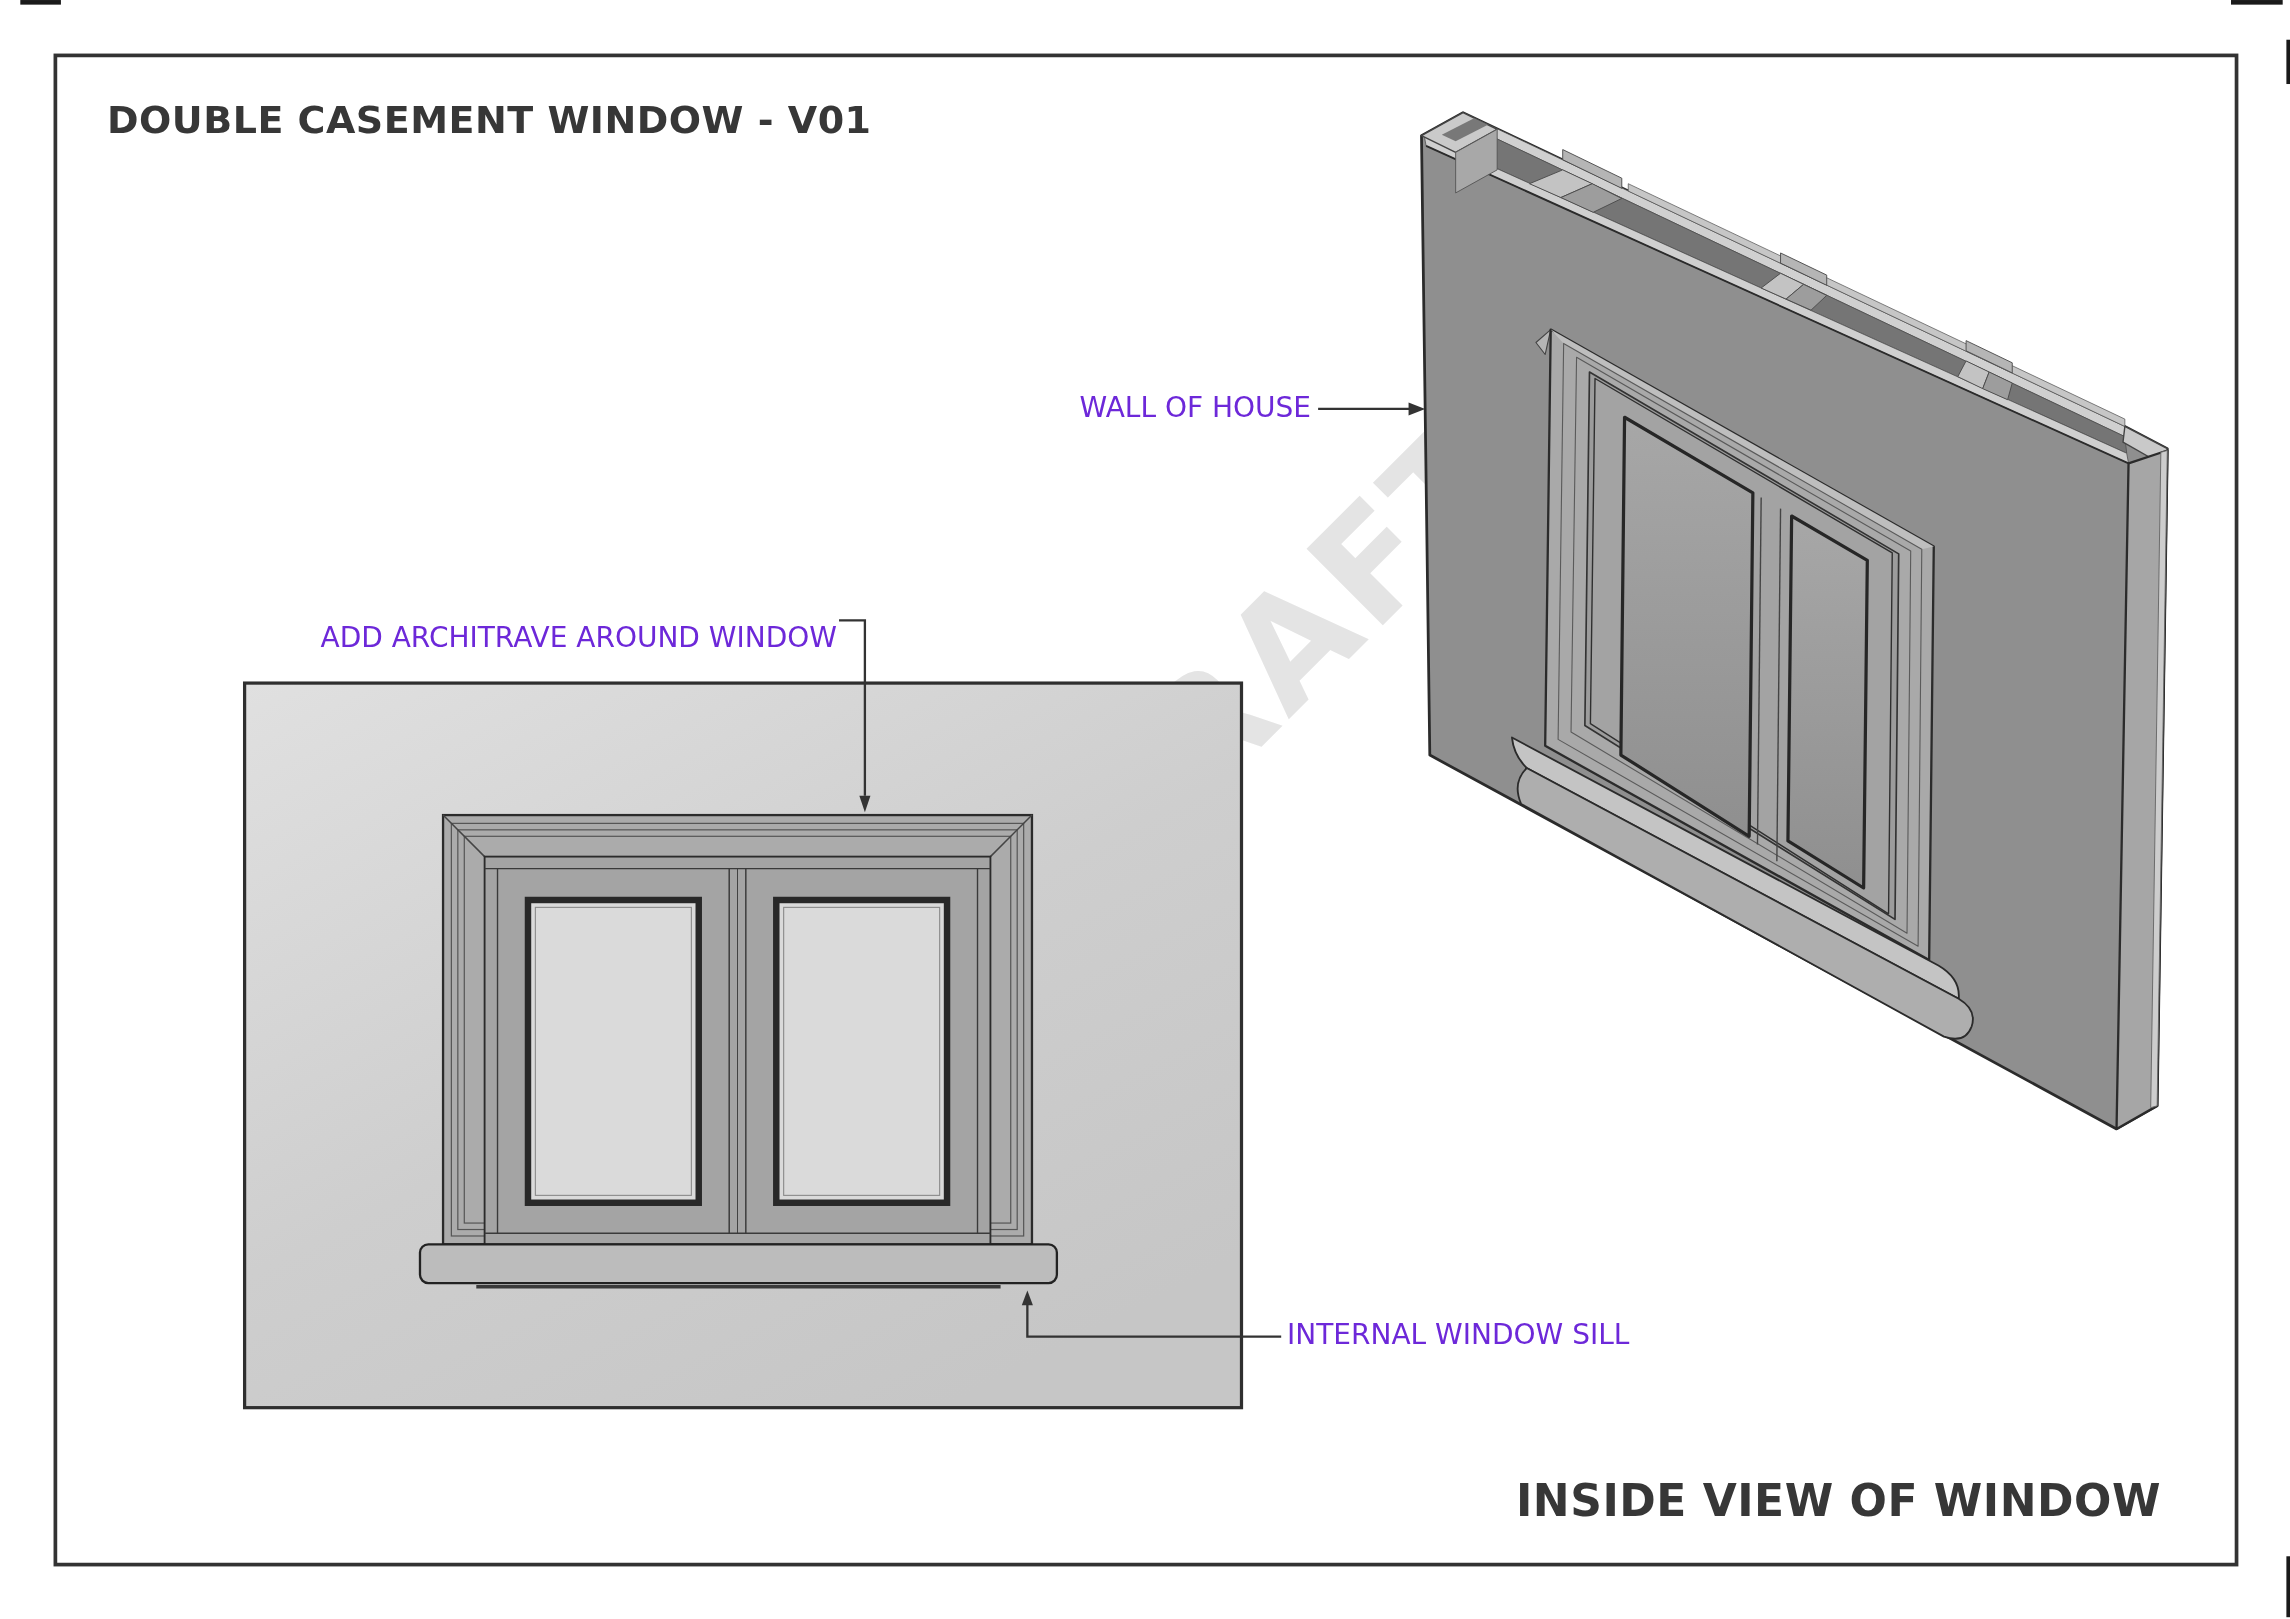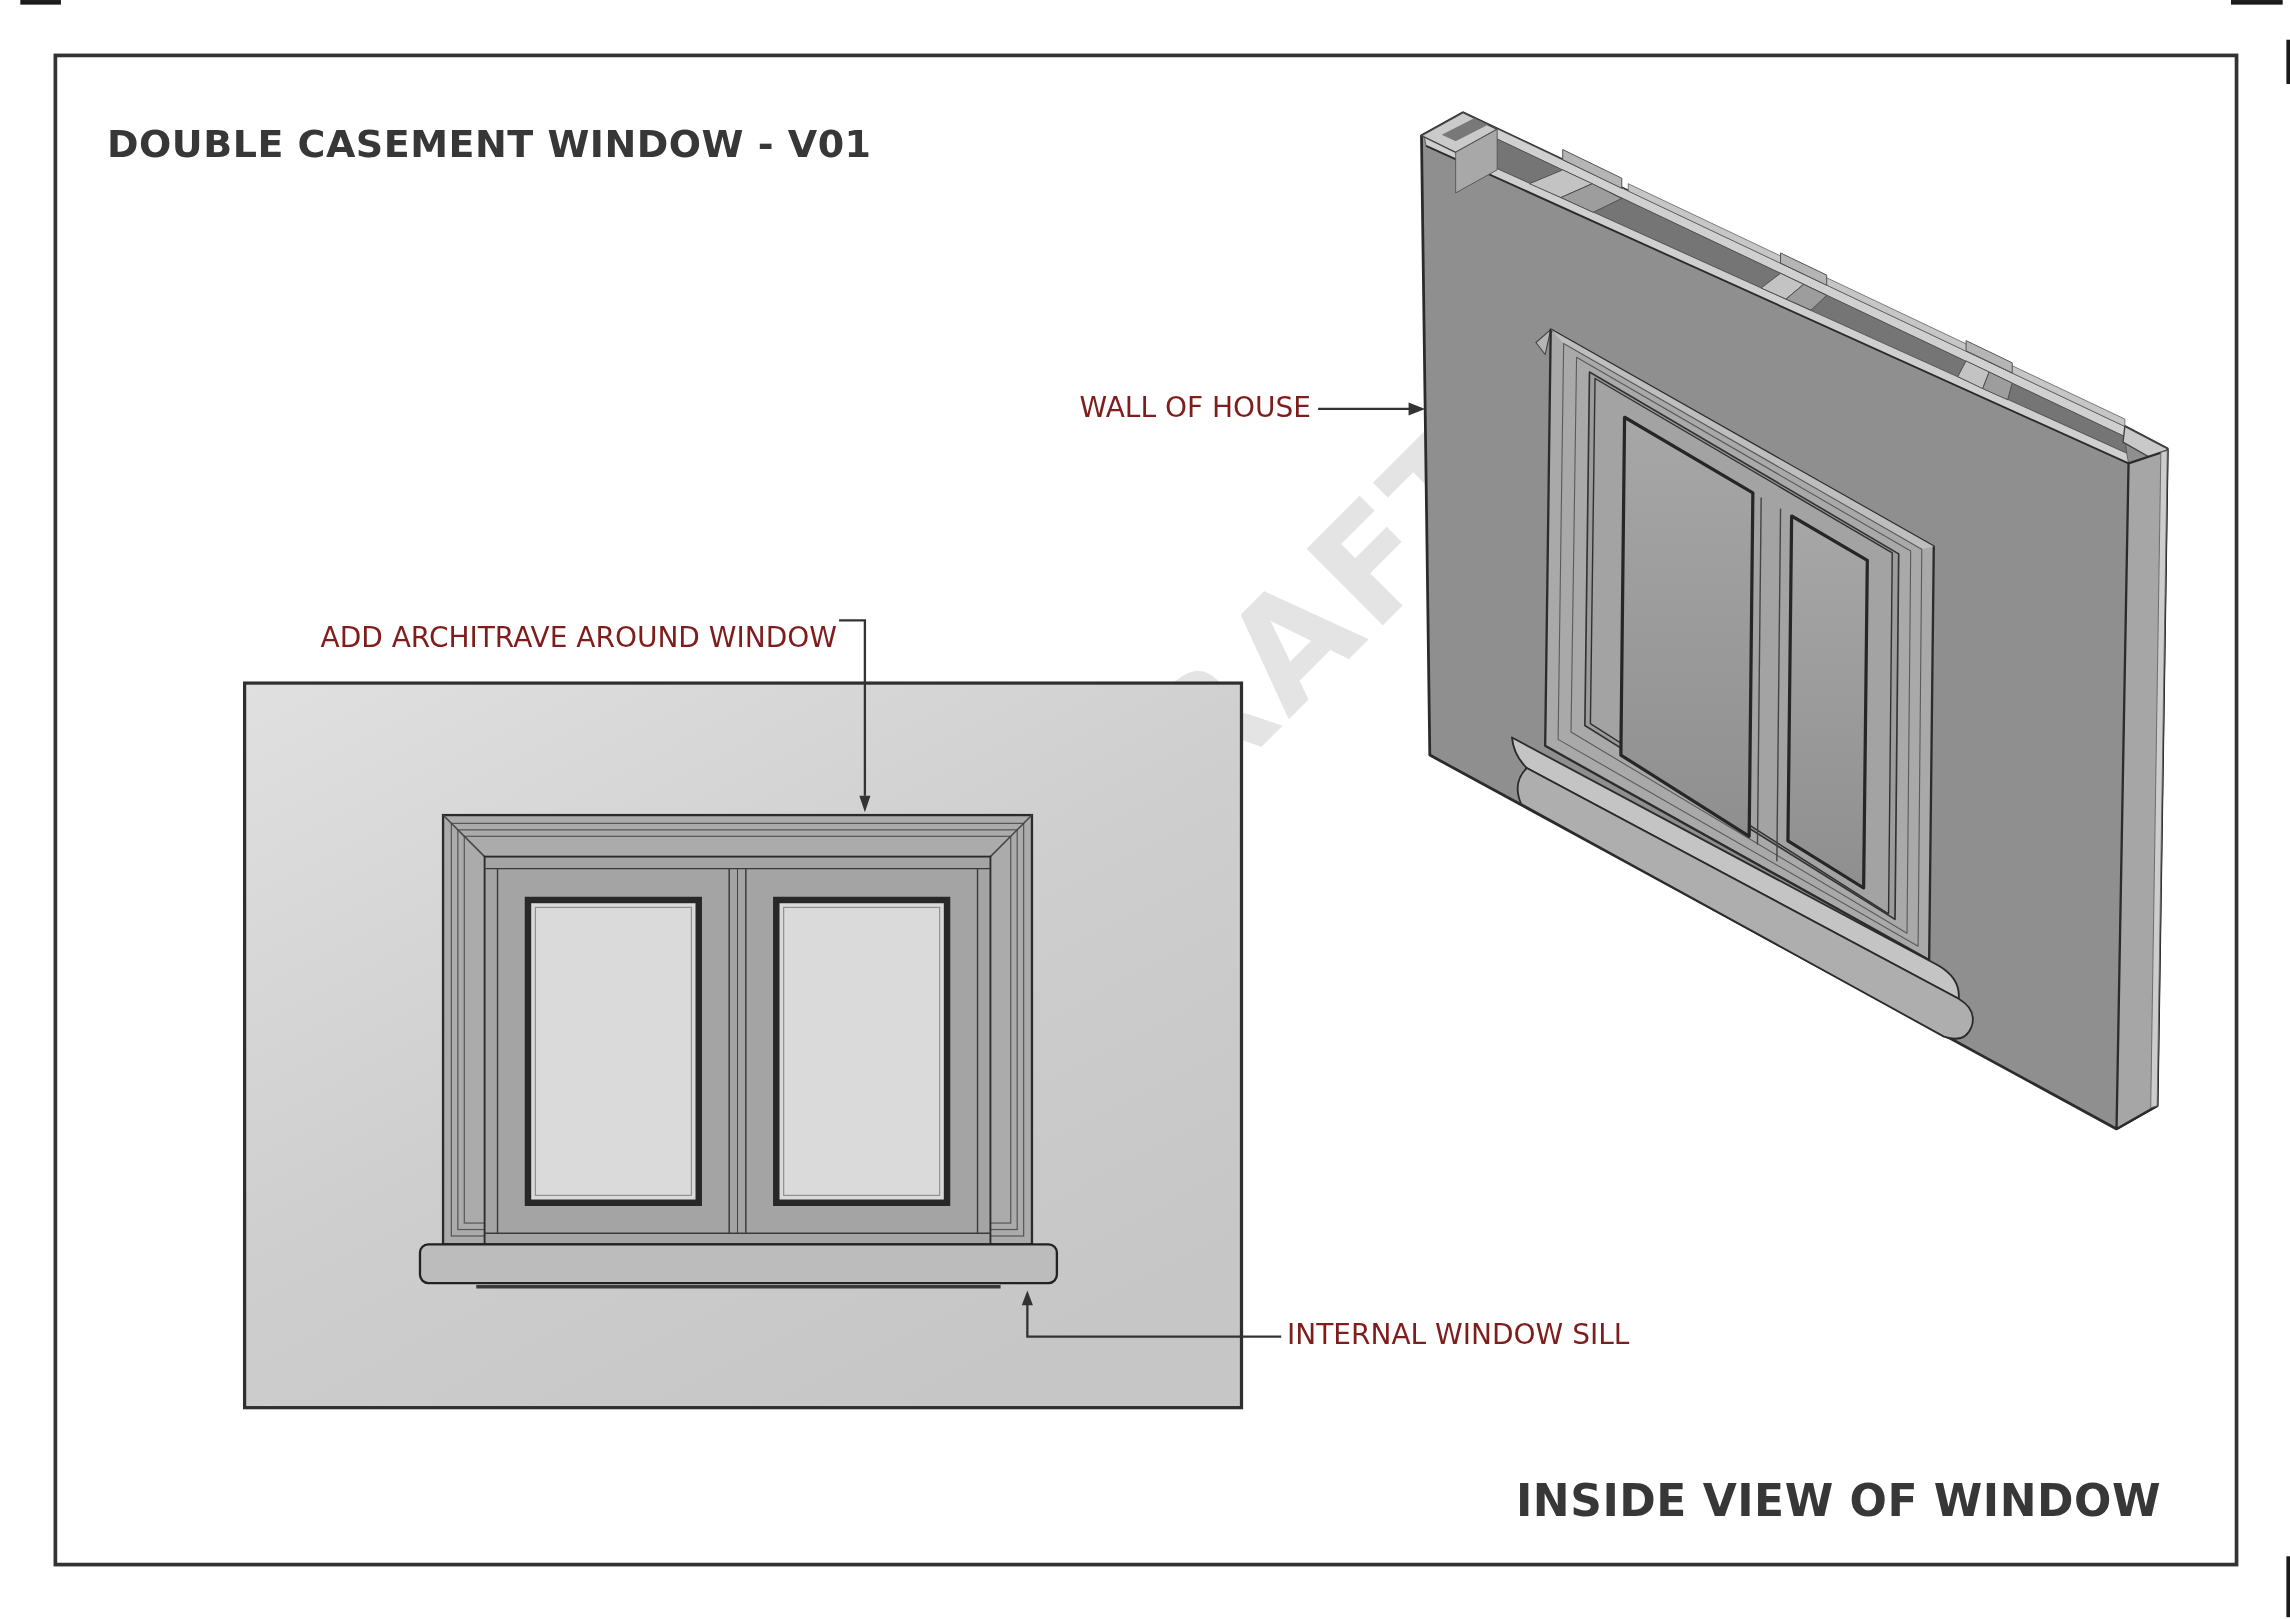--- a/index.html
+++ b/index.html
@@ -9,27 +9,26 @@
     font-family:"DejaVu Sans", sans-serif;
   }
   #watermark{
     position:absolute;left:969px;top:512px;width:738px;
     font-size:148px;font-weight:bold;color:#e4e4e4;text-align:center;
     transform:rotate(-45deg);transform-origin:center;letter-spacing:5.5px;
     white-space:nowrap;z-index:1;user-select:none;
   }
   svg.drawing{position:absolute;left:0;top:0;z-index:2;}
   .lbl{
-    position:absolute;z-index:3;color:#7f1d1d;
+    position:absolute;z-index:3;color:#6d28d9;
     font-size:28px;white-space:nowrap;line-height:1.1;
   }
   #page-title{
     left:107px;top:100px;font-size:38px;font-weight:bold;color:#373737;
     letter-spacing:0.5px;
-    margin-top:24px;
   }
   #label-architrave{right:calc(2291px - 837px);top:623px;text-align:right;}
   #label-wall{right:calc(2291px - 1311px);top:393px;text-align:right;}
   #label-sill{left:1287px;top:1320px;}
   #view-caption{
     left:1516px;top:1477px;font-size:44px;font-weight:bold;color:#373737;
     letter-spacing:0.5px;
   }
 </style>
 </head>

